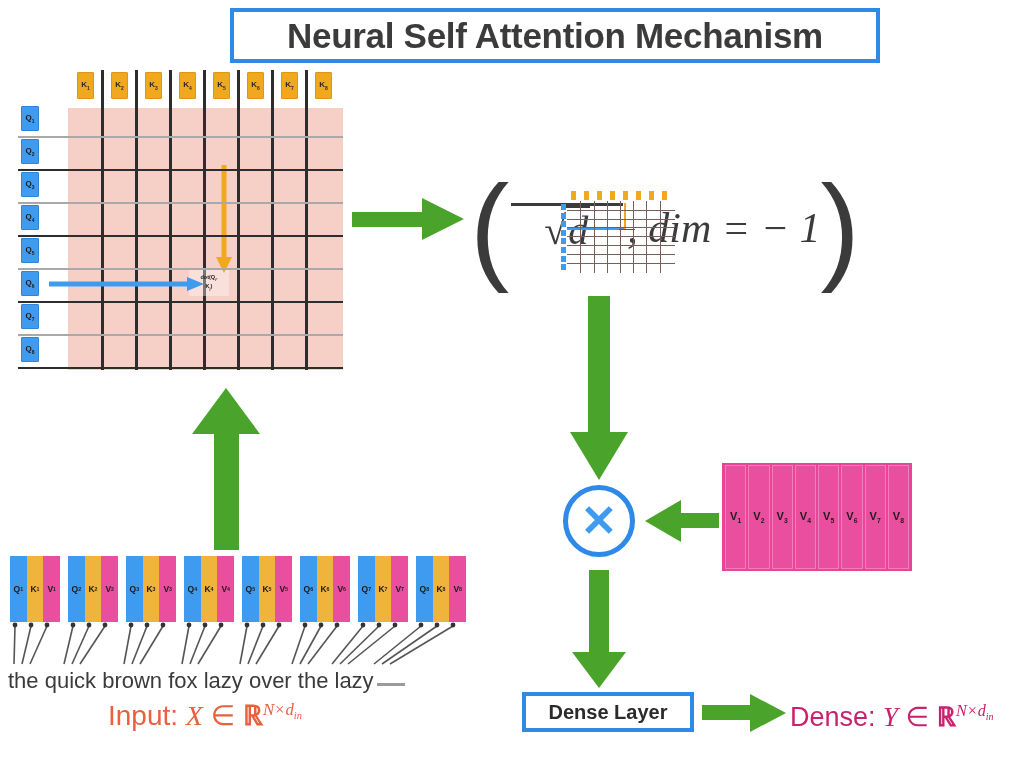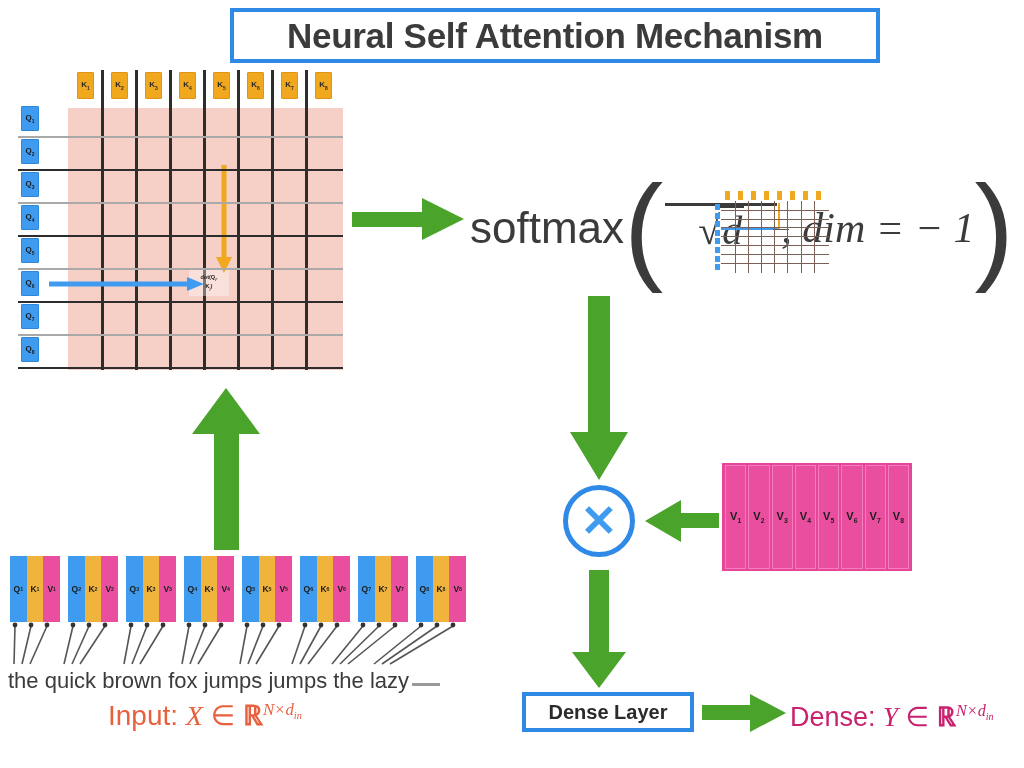--- a/index.html
+++ b/index.html
@@ -242,21 +242,20 @@
       <div class="q-rule light" style="top: 264px;"></div>
       <div class="q-rule dark" style="top: 297px;"></div>
     </div>
 
   <svg class="garrow" style="left:352px; top:195px; width:112px; height:48px;" viewBox="0 0 112 48">
     <rect x="0" y="17" width="72" height="15" fill="#4aa32b"></rect>
     <polygon points="70,3 112,24 70,45" fill="#4aa32b"></polygon>
   </svg>
 
   <div id="softmax">
-    <span id="softmax-word">softmax</span>
     <span class="bigparen">(</span>
     <span id="frac">
       <span id="frac-num">
         <span id="mini">
           <span id="mini-blue"></span>
           <span id="mini-orange"></span>
           <span id="mini-cell"></span>
         <span class="mini-k" style="left: 4px;"></span><span class="mini-q" style="top: 3px;"></span><span class="mini-k" style="left: 17px;"></span><span class="mini-q" style="top: 11.6px;"></span><span class="mini-v" style="left: 13.2px;"></span><span class="mini-h" style="top: 8.8px;"></span><span class="mini-k" style="left: 30px;"></span><span class="mini-q" style="top: 20.2px;"></span><span class="mini-v" style="left: 26.4px;"></span><span class="mini-h" style="top: 17.6px;"></span><span class="mini-k" style="left: 43px;"></span><span class="mini-q" style="top: 28.8px;"></span><span class="mini-v" style="left: 39.6px;"></span><span class="mini-h" style="top: 26.4px;"></span><span class="mini-k" style="left: 56px;"></span><span class="mini-q" style="top: 37.4px;"></span><span class="mini-v" style="left: 52.8px;"></span><span class="mini-h" style="top: 35.2px;"></span><span class="mini-k" style="left: 69px;"></span><span class="mini-q" style="top: 46px;"></span><span class="mini-v" style="left: 66px;"></span><span class="mini-h" style="top: 44px;"></span><span class="mini-k" style="left: 82px;"></span><span class="mini-q" style="top: 54.6px;"></span><span class="mini-v" style="left: 79.2px;"></span><span class="mini-h" style="top: 52.8px;"></span><span class="mini-k" style="left: 95px;"></span><span class="mini-q" style="top: 63.2px;"></span><span class="mini-v" style="left: 92.4px;"></span><span class="mini-h" style="top: 61.6px;"></span></span>
       </span>
       <span id="frac-bar"></span>
@@ -455,21 +454,21 @@
         <line x1="382" y1="44" x2="437" y2="6" stroke="#555" stroke-width="1.6"></line>
         <circle cx="437" cy="5" r="2.4" fill="#333"></circle>
       </g>
       <g>
         <line x1="390" y1="44" x2="453" y2="6" stroke="#555" stroke-width="1.6"></line>
         <circle cx="453" cy="5" r="2.4" fill="#333"></circle>
       </g>
     </svg>
 
   <div id="sentence">
-    <span>the quick brown fox jumps jumps the lazy</span><span class="blank"></span>
+    <span>the quick brown fox lazy over the lazy</span><span class="blank"></span>
   </div>
 
   <div id="input-label">
     <span>Input: </span><span class="mathi">X</span><span> ∈ </span><span class="bbR">ℝ</span><sup class="exp mathi"><span>N</span><span>×</span><span>d</span><sub class="sb">in</sub></sup>
   </div>
 
   <div id="dense-box">
     <span id="dense-text">Dense Layer</span>
   </div>
 

